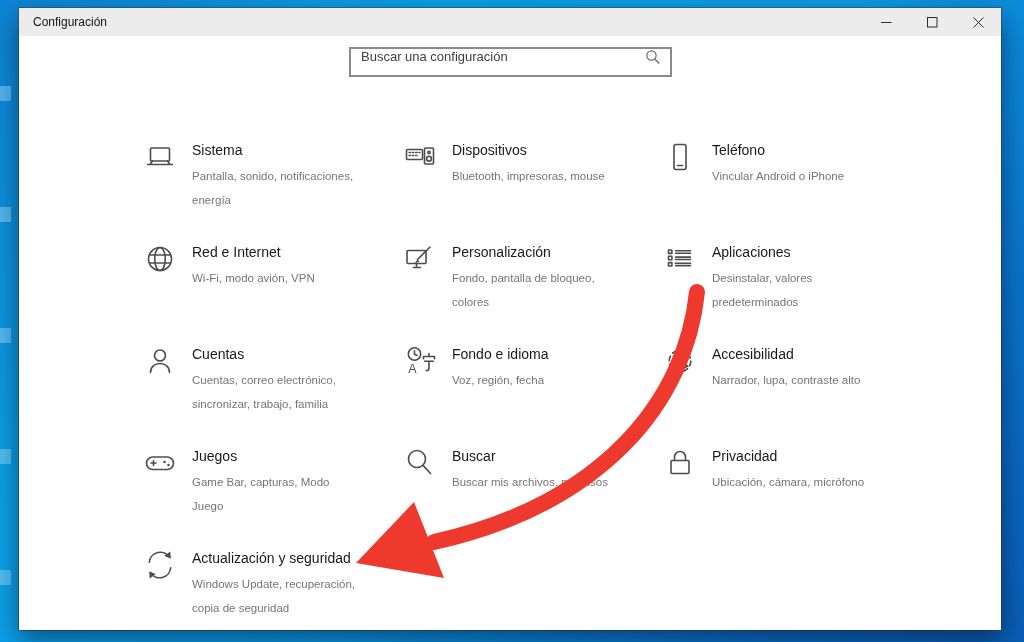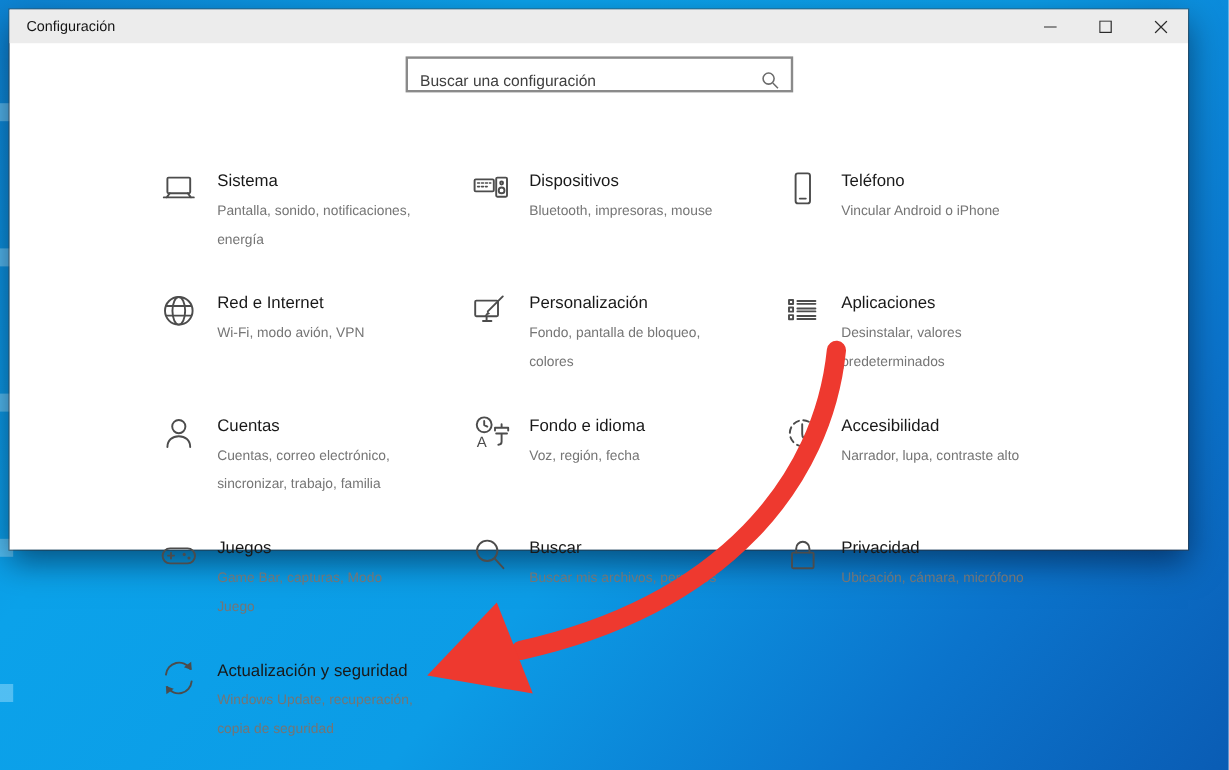--- a/index.html
+++ b/index.html
@@ -1,28 +1,28 @@
 <!DOCTYPE html>
 <html><head>
 <meta charset="utf-8">
 <style>
   html,body{margin:0;padding:0;}
   body{width:1024px;height:642px;overflow:hidden;font-family:"Liberation Sans",sans-serif;position:relative;}
   .desktop{position:absolute;inset:0;background:linear-gradient(130deg,#0d84d4 0%,#0ba2ea 28%,#0c9ce6 55%,#0b74cc 80%,#0a5cb4 100%);}
   .beam{position:absolute;left:0;width:11px;height:15px;background:rgba(140,215,250,.55);}
   .beam:nth-of-type(1){top:86px}.beam:nth-of-type(2){top:207px}.beam:nth-of-type(3){top:328px}
   .beam:nth-of-type(4){top:449px}.beam:nth-of-type(5){top:570px}
-  .window{position:absolute;left:8px;top:8px;width:982px;height:450px;background:#fff;
+  .window{position:absolute;left:19px;top:8px;width:982px;height:622px;background:#fff;
           box-shadow:0 10px 26px rgba(0,0,20,.5),0 0 0 1px rgba(70,70,70,.55);}
   .titlebar{height:28px;background:#ececec;display:flex;align-items:center;}
   .wtitle{margin-left:14px;font-size:12px;color:#141414;}
   .controls{margin-left:auto;display:flex;height:100%;}
   .ctrl{width:46px;height:100%;display:flex;align-items:center;justify-content:center;cursor:pointer;}
   .searchbox{position:absolute;left:330px;top:39px;width:323px;height:30px;border:2px solid #8a8a8a;
-             background:#fff;display:flex;align-items:flex-end;box-sizing:border-box;}
+             background:#fff;display:flex;align-items:flex-start;box-sizing:border-box;}
   .searchbox input{flex:1;min-width:0;border:none;outline:none;font-size:13px;padding:0 6px 0 10px;
                    color:#222;font-family:inherit;background:transparent;}
   .searchbox input::placeholder{color:#3f3f3f;opacity:1;}
   .searchbox .mag{flex:none;margin-right:9px;display:flex;}
   .grid{position:absolute;left:124px;top:127px;display:grid;grid-template-columns:260px 260px 260px;
         grid-auto-rows:102px;}
   .tile{display:flex;cursor:pointer;}
   .tile-icon{width:36px;margin-right:13px;padding-top:5px;flex:none;}
   .tile-title{font-size:14px;color:#191919;margin-top:6px;line-height:18px;}
   .tile-sub{font-size:11.5px;color:#757575;line-height:24px;margin-top:5px;width:176px;white-space:pre-line;}

